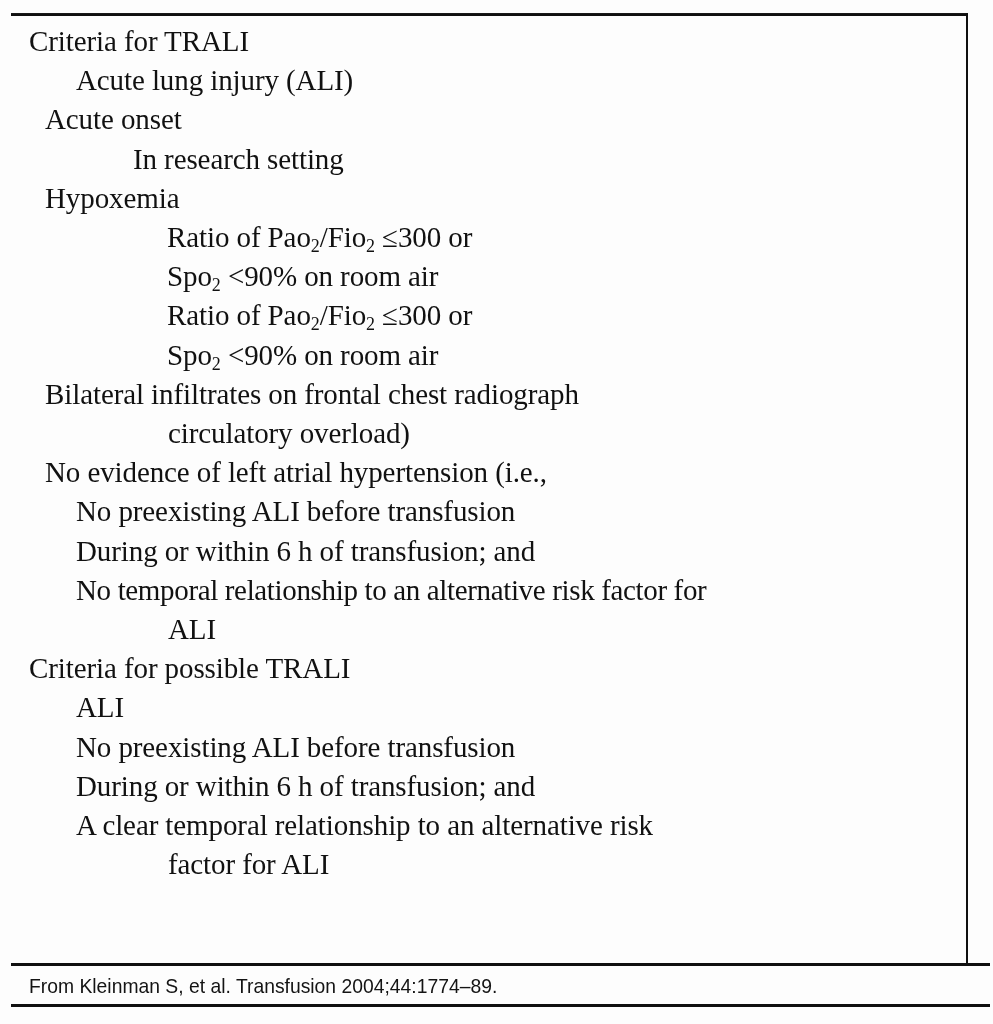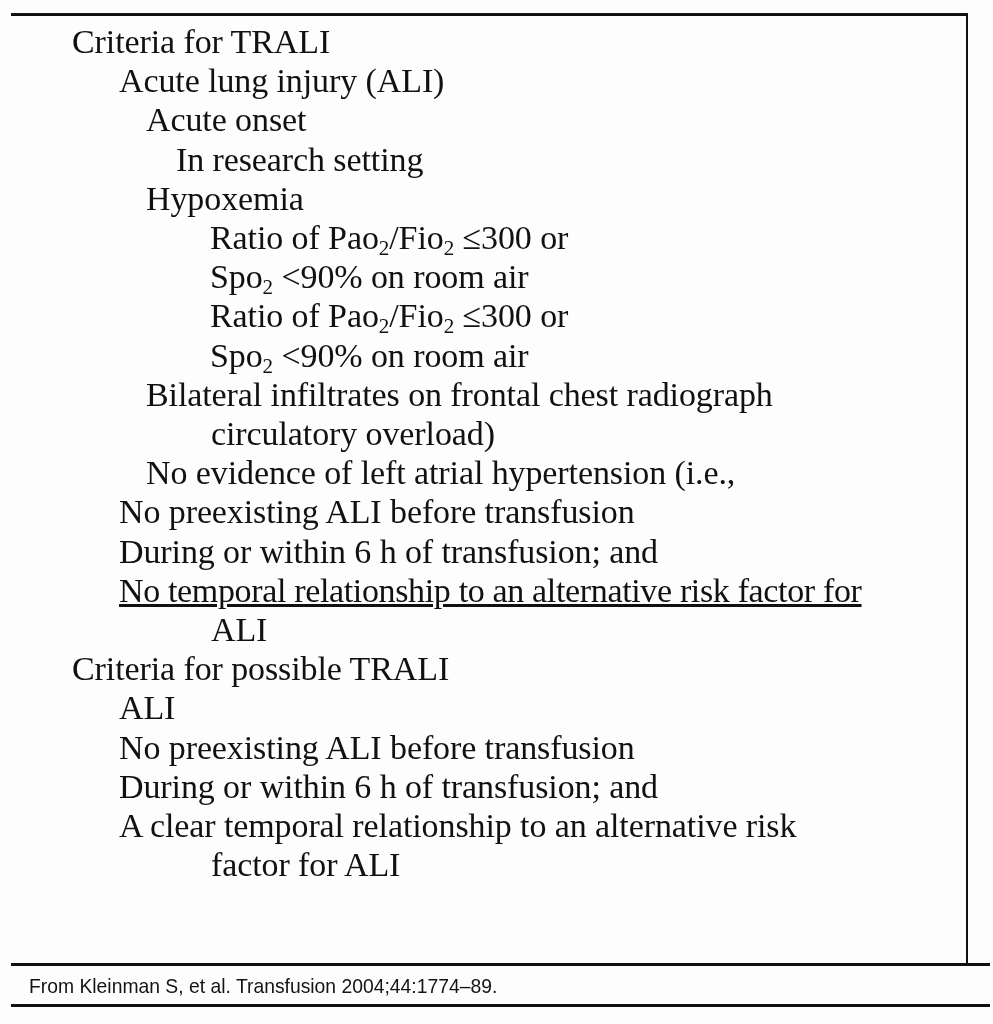--- a/index.html
+++ b/index.html
@@ -57,42 +57,41 @@
   #criteria-list {
     position: absolute;
     left: 0;
     top: 22px;
     width: 966px;
     padding: 0;
     margin: 0;
     list-style: none;
   }
   .line {
-    font-size: 34px;
+    font-size: 29px;
     line-height: 39.2px;
     white-space: pre;
     letter-spacing: -0.1px;
     color: #111111;
-    margin-left: 43px;
   }
   .lvl0 { padding-left: 29px; }
   .lvl1 { padding-left: 76px; }
-  .lvl2 { padding-left: 103px; }
+  .lvl2 { padding-left: 45px; }
   .lvl3 { padding-left: 133px; }
   .lvl4 { padding-left: 167px; }
   .cont { padding-left: 168px; }
 
   .line sub {
     font-size: 0.62em;
     vertical-align: -0.28em;
     line-height: 0;
   }
 
   
-  .wide { letter-spacing: -0.35px; text-decoration: underline; }
+  .wide { letter-spacing: -0.35px; }
 
   
   #source-note {
     position: absolute;
     left: 29px;
     top: 972px;
     font-family: "Liberation Sans", "DejaVu Sans", sans-serif;
     font-size: 21px;
     line-height: 28px;
     color: #141414;

